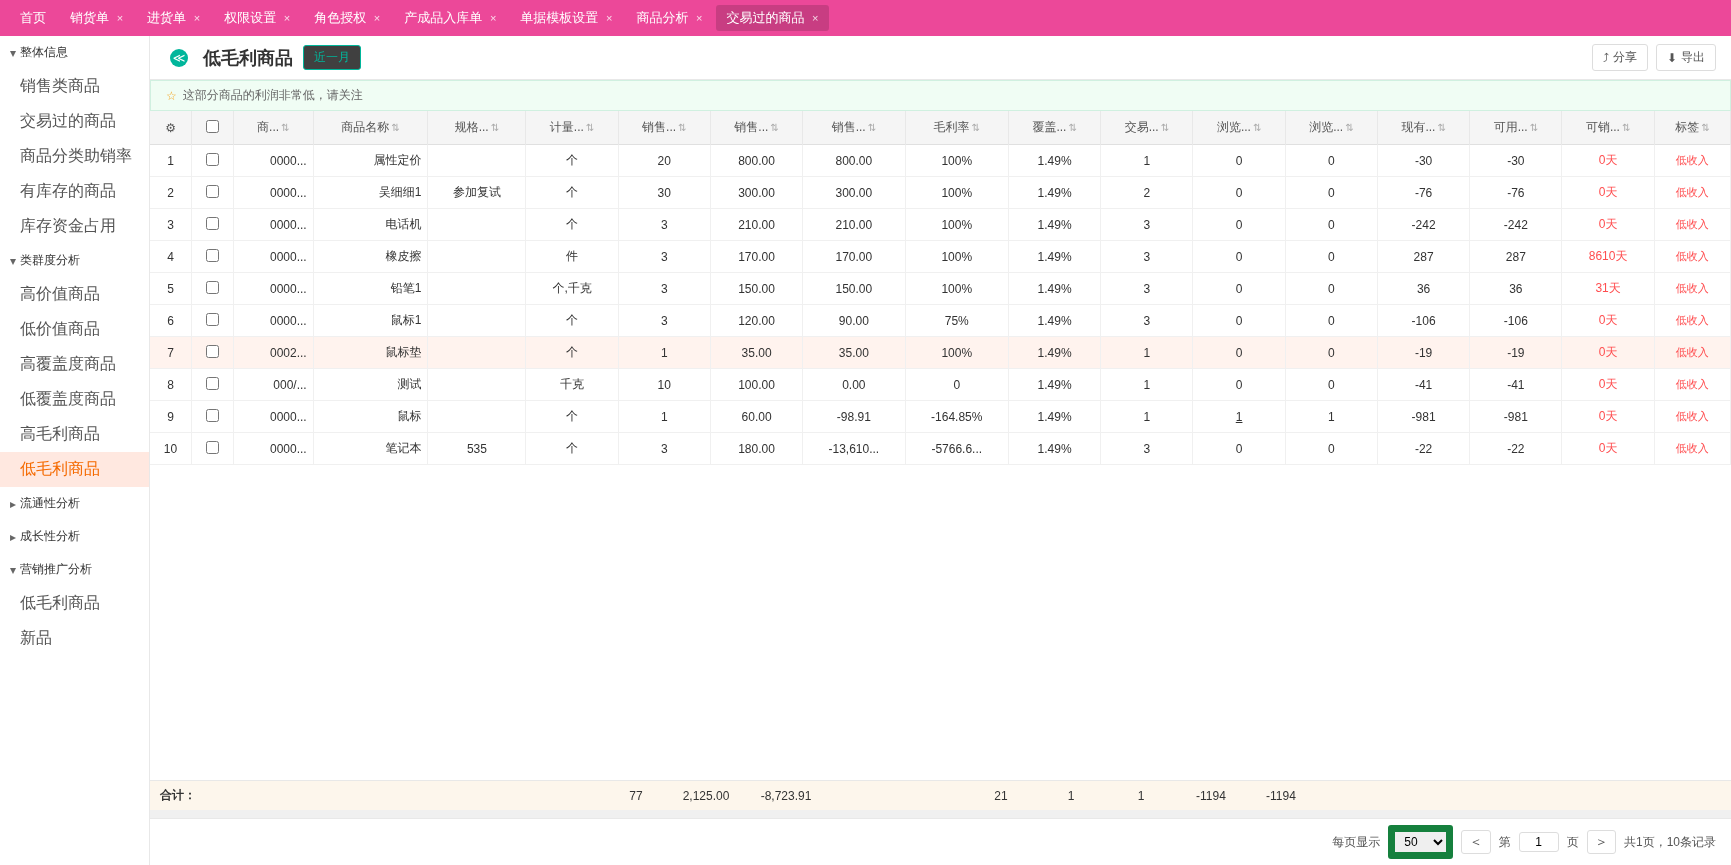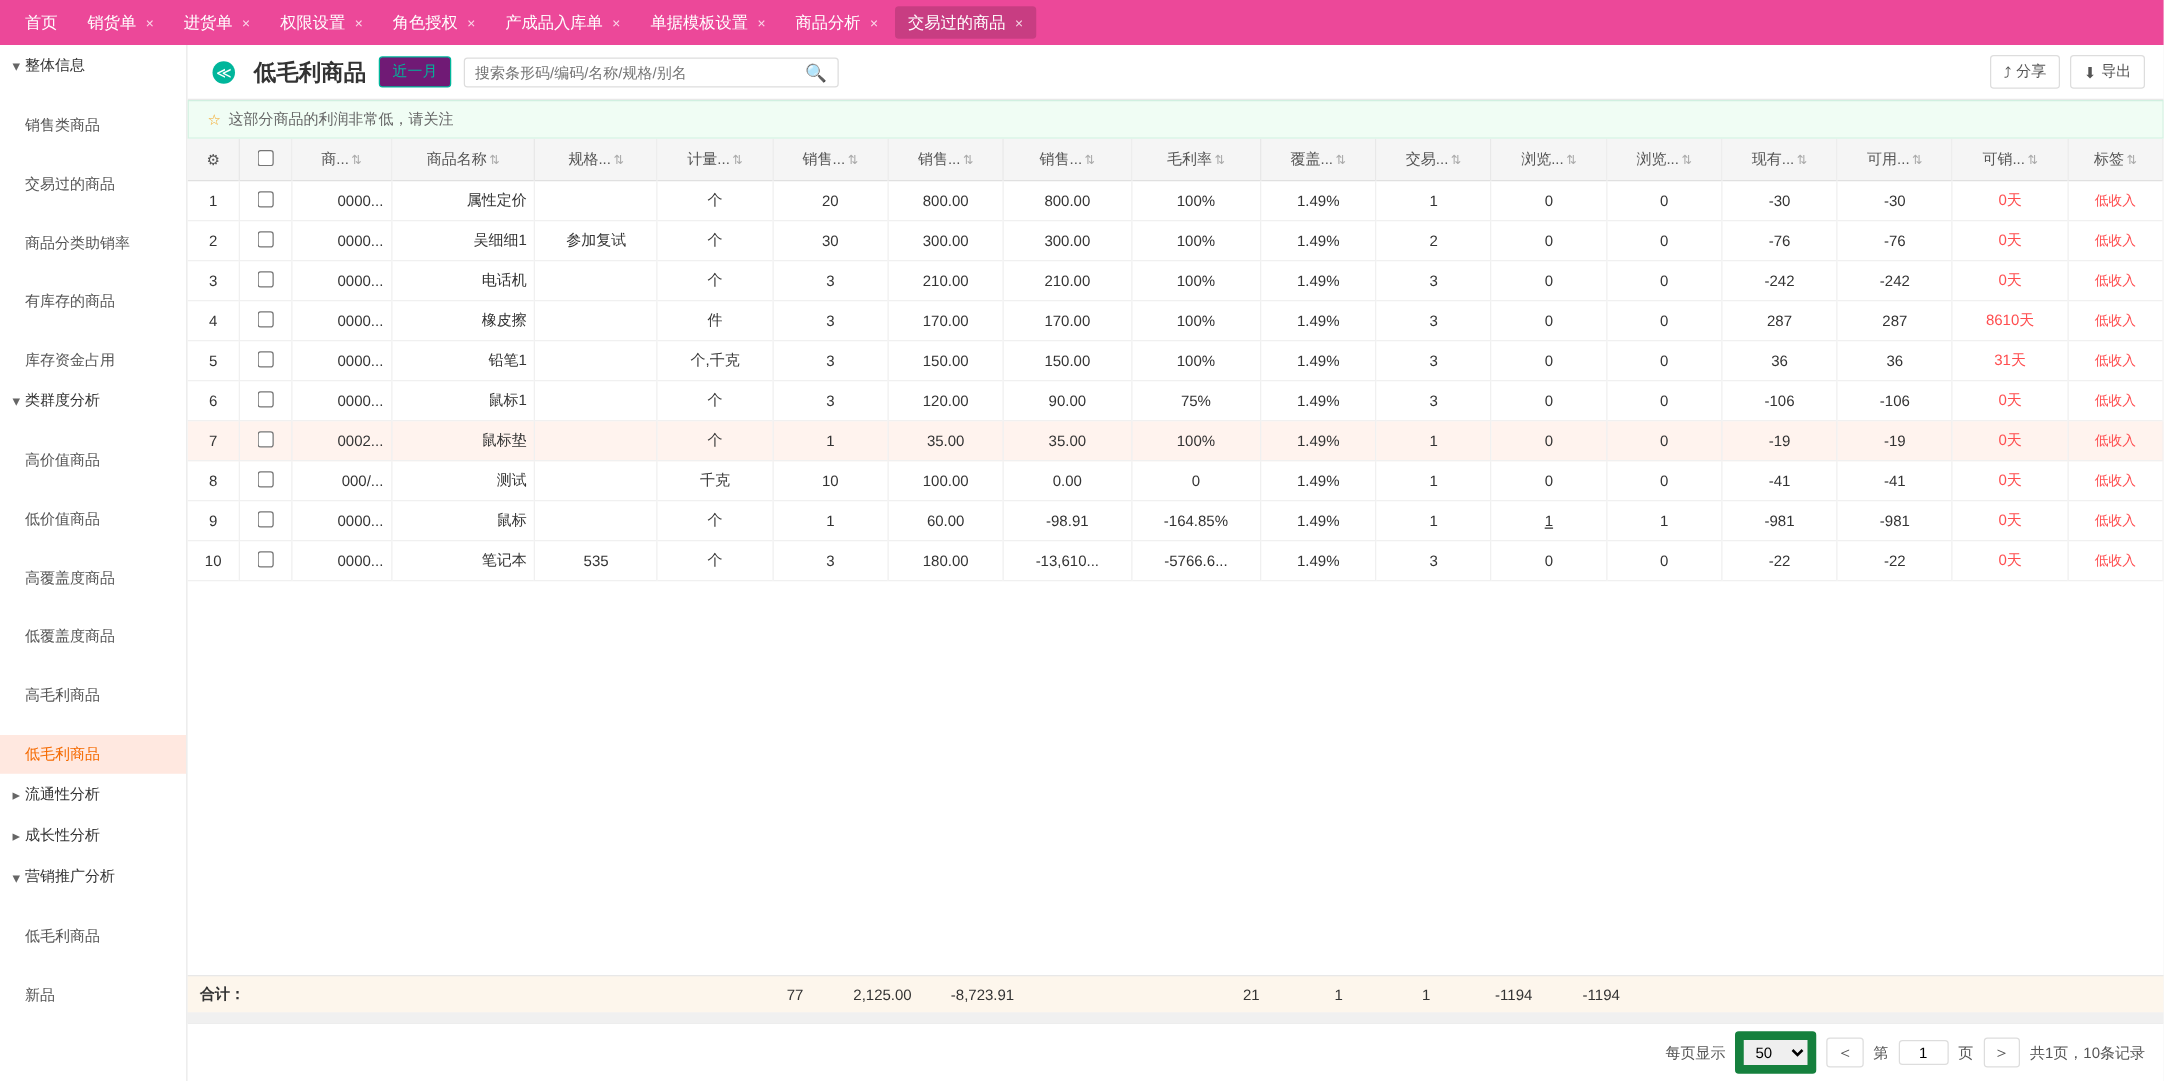--- a/index.html
+++ b/index.html
@@ -45,22 +45,21 @@
       padding: 8px 10px;
       color: #333;
       font-size: 12px;
       cursor: pointer;
     }
     .sidebar-group-header .arrow { margin-right: 4px; color: #666; }
     .sidebar-item {
       padding: 7px 10px 7px 20px;
       cursor: pointer;
       color: #555;
-      font-size: 12px;
-      margin-top: 16px;
+      font-size: 16px;
     }
     .sidebar-item.active { background: #ffe8e0; color: #f56a00; }
 
     
     .content {
       flex: 1;
       display: flex;
       flex-direction: column;
       overflow: hidden;
     }
@@ -77,21 +76,21 @@
     .page-title {
       font-size: 18px;
       font-weight: bold;
       color: #333;
     }
     .tab-btn {
       padding: 3px 10px;
       border: 1px solid #00b69b;
       border-radius: 3px;
       color: #00b69b;
-      background: #701a75;
+      background: #404040;
       cursor: pointer;
       font-size: 12px;
     }
     .search-box {
       display: flex;
       align-items: center;
       border: 1px solid #ddd;
       border-radius: 3px;
       padding: 3px 8px;
       flex: 1;
@@ -338,24 +337,20 @@
     <div class="sidebar-item">低毛利商品</div>
     <div class="sidebar-item">新品</div>
   </aside>
 
   <div class="content">
 
     <div class="content-header">
       <div class="collapse-btn">≪</div>
       <h2 class="page-title">低毛利商品</h2>
       <div class="tab-btn">近一月</div>
-      <div class="search-box">
-        <input type="text" placeholder="搜索条形码/编码/名称/规格/别名" style="">
-        <span class="search-icon">🔍</span>
-      </div>
       <div class="header-actions">
         <button class="action-btn">
           <span>⤴</span>
           <span>分享</span>
         </button>
         <button class="action-btn">
           <span>⬇</span>
           <span>导出</span>
         </button>
       </div>

